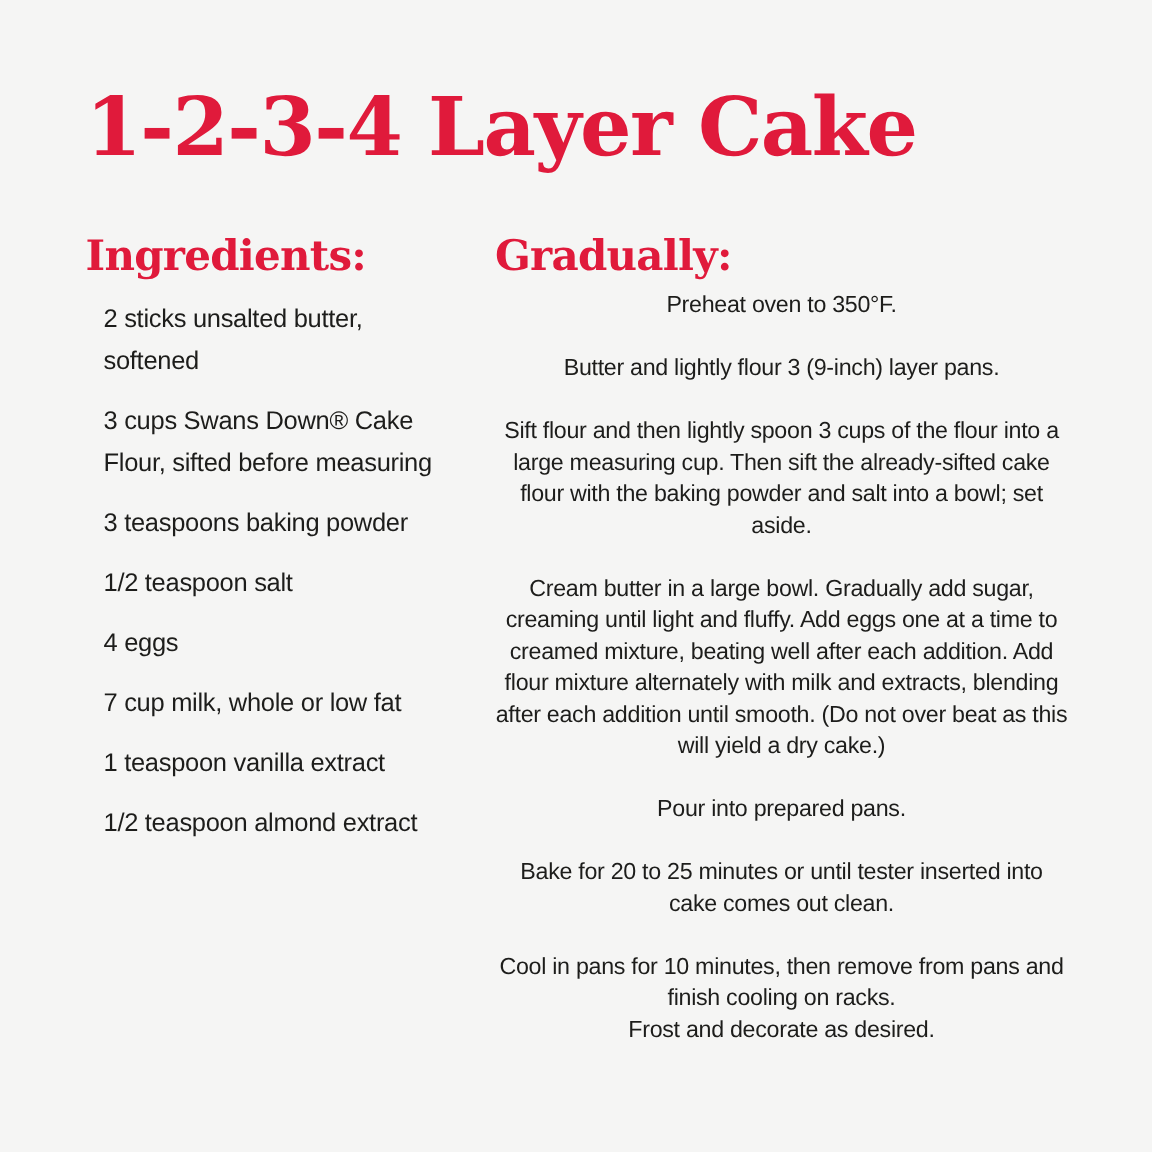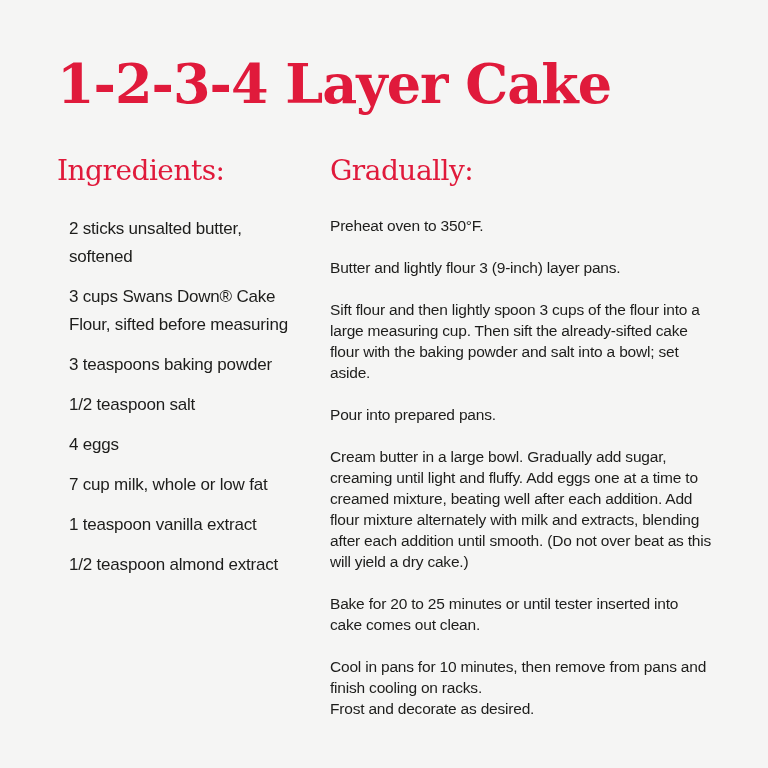--- a/index.html
+++ b/index.html
@@ -36,43 +36,44 @@
   .col-ingredients {
     width: 255px;
     flex: 0 0 255px;
   }
   .col-directions {
     margin-left: 18px;
     width: 382px;
     flex: 0 0 382px;
   }
   .section-heading {
-    margin: 0 0 28px 0;
+    margin: 0 0 6px 0;
     font-family: "DejaVu Serif", serif;
-    font-weight: 400;
+    font-weight: 700;
     font-size: 28px;
     letter-spacing: -0.5px;
     color: #E01A3B;
   }
   .ing-list {
     font-size: 17px;
     line-height: 28px;
     letter-spacing: -0.2px;
   }
   .ing-item {
     margin: 12px;
   }
   .step-list {
     font-size: 15.5px;
     line-height: 21px;
     letter-spacing: -0.2px;
   }
   .step {
     margin: 0 0 21px 0;
     white-space: pre-line;
+    text-align: center;
   }
 </style>
 </head>
 <body>
 
 <div class="card">
   <h1 class="title">1-2-3-4 Layer Cake</h1>
 
   <div class="columns">
 
@@ -89,22 +90,22 @@
           <div class="ing-item">1/2 teaspoon almond extract</div>
         </div>
     </section>
 
     <section class="col-directions">
       <h2 class="section-heading">Gradually:</h2>
       <div class="step-list">
           <div class="step">Preheat oven to 350°F.</div>
           <div class="step">Butter and lightly flour 3 (9-inch) layer pans.</div>
           <div class="step">Sift flour and then lightly spoon 3 cups of the flour into a large measuring cup. Then sift the already-sifted cake flour with the baking powder and salt into a bowl; set aside.</div>
+          <div class="step">Cream butter in a large bowl. Gradually add sugar, creaming until light and fluffy. Add eggs one at a time to creamed mixture, beating well after each addition. Add flour mixture alternately with milk and extracts, blending after each addition until smooth. (Do not over beat as this will yield a dry cake.)</div>
           <div class="step">Pour into prepared pans.</div>
-          <div class="step">Cream butter in a large bowl. Gradually add sugar, creaming until light and fluffy. Add eggs one at a time to creamed mixture, beating well after each addition. Add flour mixture alternately with milk and extracts, blending after each addition until smooth. (Do not over beat as this will yield a dry cake.)</div>
           <div class="step">Bake for 20 to 25 minutes or until tester inserted into cake comes out clean.</div>
           <div class="step">Cool in pans for 10 minutes, then remove from pans and finish cooling on racks.
 Frost and decorate as desired.</div>
         </div>
     </section>
 
   </div>
 </div>
 
 </body></html>

